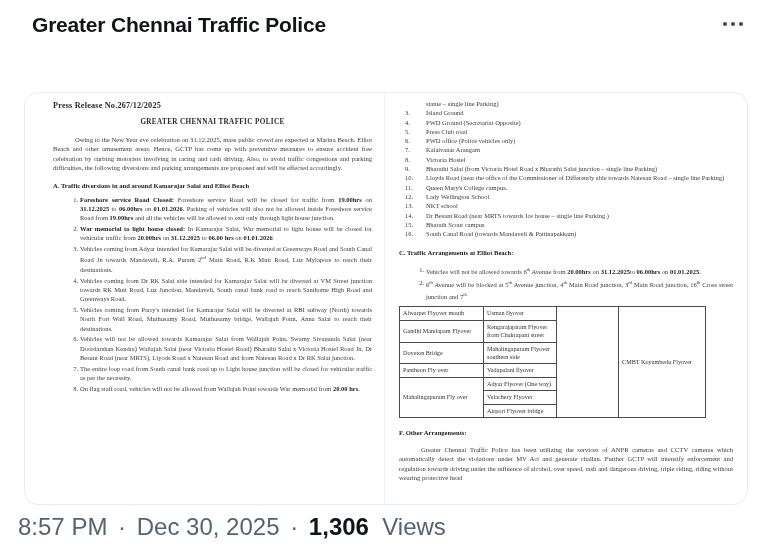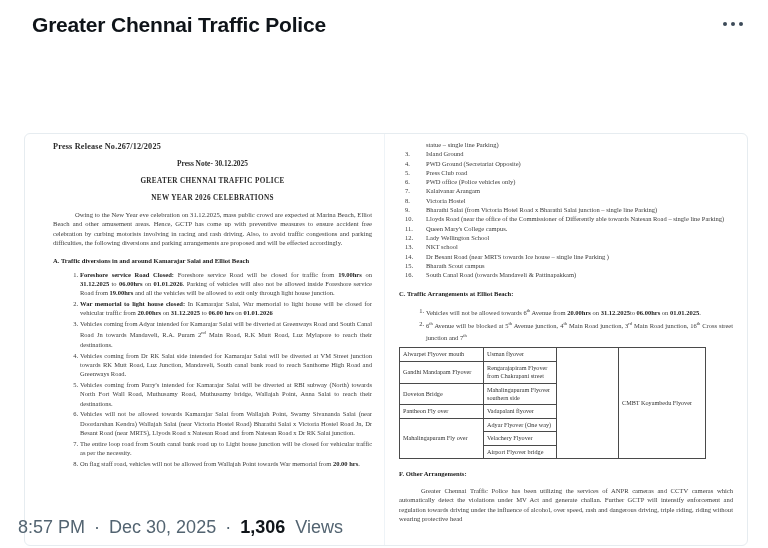--- a/index.html
+++ b/index.html
@@ -33,22 +33,22 @@
   .more-btn {
     position:absolute; right:18px; top:14px;
     width:34px; height:20px; display:flex; align-items:center;
     justify-content:center; gap:4px; cursor:pointer;
   }
   .more-btn i { width:4px; height:4px; border-radius:50%; background:#3c4a58; display:block; }
 
   
   .doc-card {
     position:absolute; left:24px; top:92px; width:724px; height:413px;
-    border:1px solid #e6ecf0; border-radius:6px; background:#fff;
-    overflow:hidden; display:flex;margin-top:41px;
+    border:1px solid #e6ecf0; border-radius:14px; background:#fff;
+    overflow:hidden; display:flex;
   }
   .page {
     position:relative; height:100%; overflow:hidden;
     font-family:"Liberation Serif", serif; color:#2a2a2a;
   }
   .page-left { width:360px; padding:8px 12px 0 28px; }
   .page-right { width:364px; padding:6px 14px 0 14px; border-left:1px solid #eef3f7; }
 
   
   .d-title-1 { font-size:8.2px; font-weight:bold; letter-spacing:.2px; margin-bottom:8px; }
@@ -89,21 +89,21 @@
   .c2 { width:73px; }
   .c3 { width:62px; }
   .c4 { width:87px; }
   td.vmid { vertical-align:top; }
 
   
   .tw-footer {
     position:absolute; left:0; bottom:0; width:768px; height:43px;
     display:flex; align-items:center; padding-left:18px;
   }
-  .tw-footer .meta { font-size:18px; color:#536471; line-height:24px; white-space:nowrap; }
+  .tw-footer .meta { font-size:24px; color:#536471; line-height:24px; white-space:nowrap; }
   .tw-footer .meta b { color:#0f1419; font-weight:bold; }
   .dot { padding:0 4px; }
 </style>
 </head>
 <body>
 
 <div class="tweet">
 
   <div class="tw-header">
     <div class="names">
@@ -113,23 +113,21 @@
       <i></i>
         <i></i>
         <i></i>
     </div>
   </div>
 
   <div class="doc-card">
 
     <div class="page page-left">
       <div class="d-title-1">Press Release No.267/12/2025</div>
-      <div class="d-title-2 d-center">Press Note- 30.12.2025</div>
       <div class="d-title-3 d-center">GREATER CHENNAI TRAFFIC POLICE</div>
-      <div class="d-title-4 d-center">NEW YEAR 2026 CELEBRATIONS</div>
       <div class="d-para">Owing to the New Year eve celebration on 31.12.2025, mass public crowd are expected at Marina Beach, Elliot Beach and other amusement areas. Hence, GCTP has come up with preventive measures to ensure accident free celebration by curbing motorists involving in racing and rash driving. Also, to avoid traffic congestions and parking difficulties, the following diversions and parking arrangements are proposed and will be effected accordingly.</div>
       <div class="d-sec-head">A. Traffic diversions in and around Kamarajar Salai and Elliot Beach</div>
       <ol class="d-list" id="listA">
           <li><b class="d-b">Foreshore service Road Closed:</b> Foreshore service Road will be closed for traffic from <b class="d-b">19.00hrs</b> on <b class="d-b">31.12.2025</b> to <b class="d-b">06.00hrs</b> on <b class="d-b">01.01.2026</b>. Parking of vehicles will also not be allowed inside Foreshore service Road from <b class="d-b">19.00hrs</b> and all the vehicles will be allowed to exit only through light house junction.</li>
           <li><b class="d-b">War memorial to light house closed:</b> In Kamarajar Salai, War memorial to light house will be closed for vehicular traffic from <b class="d-b">20.00hrs</b> on <b class="d-b">31.12.2025</b> to <b class="d-b">06.00 hrs</b> on <b class="d-b">01.01.2026</b></li>
           <li>Vehicles coming from Adyar intended for Kamarajar Salai will be diverted at Greenways Road and South Canal Road Jn towards Mandaveli, R.A. Puram 2<sup>nd</sup> Main Road, R.K Mutt Road, Luz Mylapore to reach their destinations.</li>
           <li>Vehicles coming from Dr RK Salai side intended for Kamarajar Salai will be diverted at VM Street junction towards RK Mutt Road, Luz Junction, Mandaveli, South canal bank road to reach Santhome High Road and Greenways Road.</li>
           <li>Vehicles coming from Parry's intended for Kamarajar Salai will be diverted at RBI subway (North) towards North Fort Wall Road, Muthusamy Road, Muthusamy bridge, Wallajah Point, Anna Salai to reach their destinations.</li>
           <li>Vehicles will not be allowed towards Kamarajar Salai from Wallajah Point, Swamy Sivananda Salai (near Doordarshan Kendra) Wallajah Salai (near Victoria Hostel Road) Bharathi Salai x Victoria Hostel Road Jn, Dr Besant Road (near MRTS), Llyods Road x Natesan Road and from Natesan Road x Dr RK Salai junction.</li>
           <li>The entire loop road from South canal bank road up to Light house junction will be closed for vehicular traffic as per the necessity.</li>

